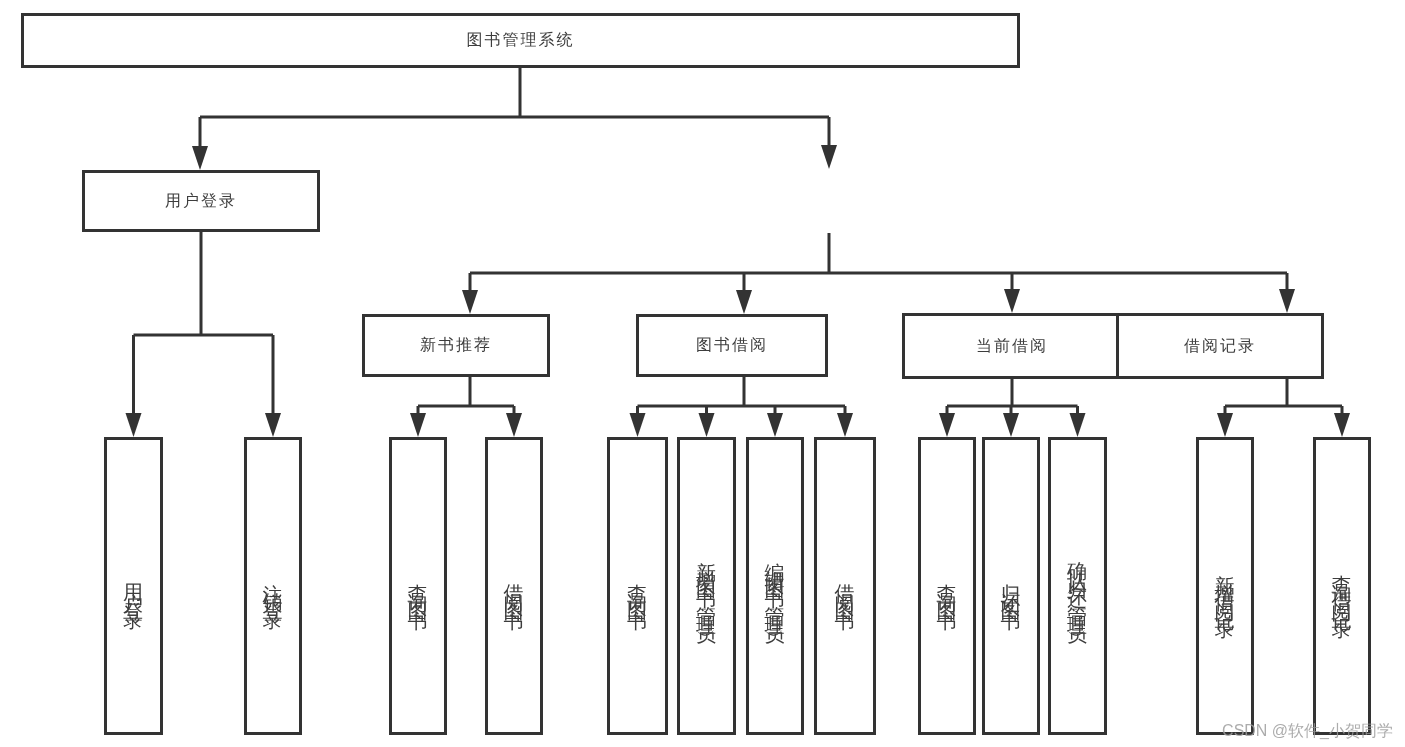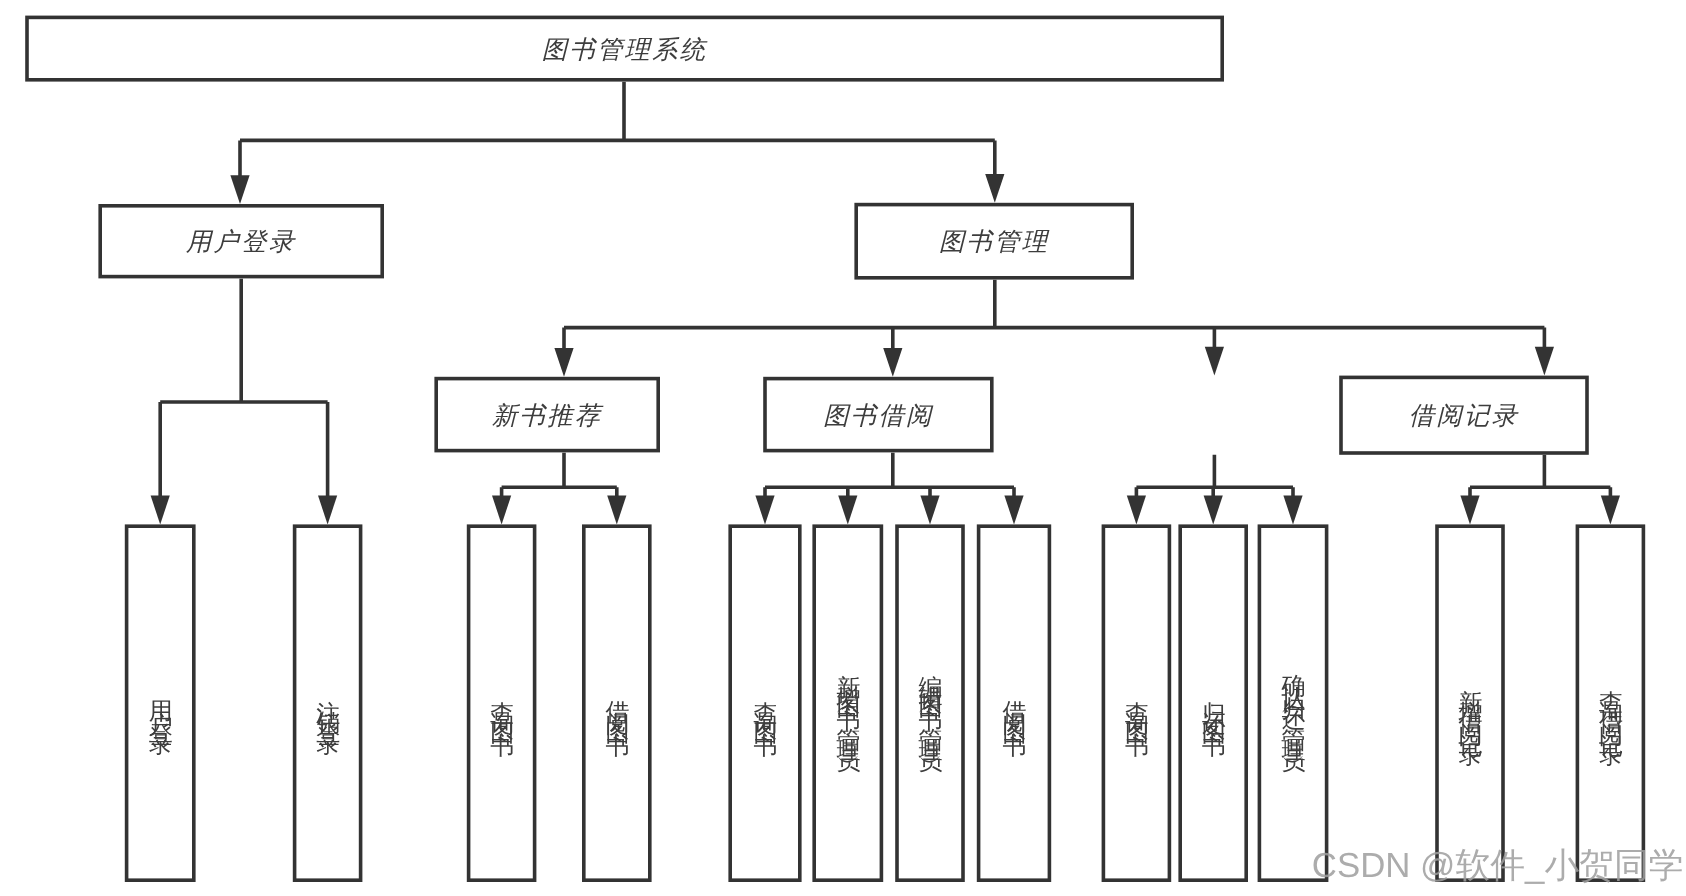--- a/index.html
+++ b/index.html
@@ -16,38 +16,37 @@
   .node{
     position:absolute;
     background:#ffffff;
     border:3px solid #333333;
     box-sizing:border-box;
     display:flex;align-items:center;justify-content:center;
     z-index:2;
     color:#3d3d3d;
   }
   .hbox span{
-    font-size:21px;
+    font-size:16px;
     letter-spacing:2px;
     white-space:nowrap;
-    font-style:italic;
   }
   .vbox span{
     writing-mode:vertical-rl;
     text-orientation:mixed;
     font-size:20px;
     letter-spacing:9px;
     line-height:1;
     white-space:nowrap;
   }
   .watermark{
     position:absolute;
-    right:2px;bottom:5px;
+    right:12px;bottom:5px;
     z-index:5;
-    font-size:29px;
+    font-size:16px;
     color:#9e9e9e;
     opacity:0.85;
     white-space:nowrap;
   }
 </style>
 </head>
 <body>
 
 <div id="stage">
 
@@ -87,29 +86,29 @@
     <polygon points="1334,413 1350,413 1342,437"></polygon>
   </svg>
 
   <div class="node hbox" style="left:21px;top:13px;width:999px;height:55px">
     <span>图书管理系统</span>
   </div>
 
   <div class="node hbox" style="left:82px;top:170px;width:238px;height:62px">
     <span>用户登录</span>
   </div>
-  <div class="node hbox" style="left:712px;top:169px;width:233px;height:64px">
-    <span>图书管理</span>
-  </div>
 
   <div class="node hbox" style="left:362px;top:314px;width:188px;height:63px">
     <span>新书推荐</span>
   </div>
   <div class="node hbox" style="left:636px;top:314px;width:192px;height:63px">
     <span>图书借阅</span>
+  </div>
+  <div class="node hbox" style="left:902px;top:313px;width:220px;height:66px">
+    <span>当前借阅</span>
   </div>
   <div class="node hbox" style="left:1116px;top:313px;width:208px;height:66px">
     <span>借阅记录</span>
   </div>
 
   <div class="node vbox" style="left:104px;top:437px;width:59px;height:298px">
     <span>用户登录</span>
   </div>
   <div class="node vbox" style="left:244px;top:437px;width:58px;height:298px">
     <span>注销登录</span>

